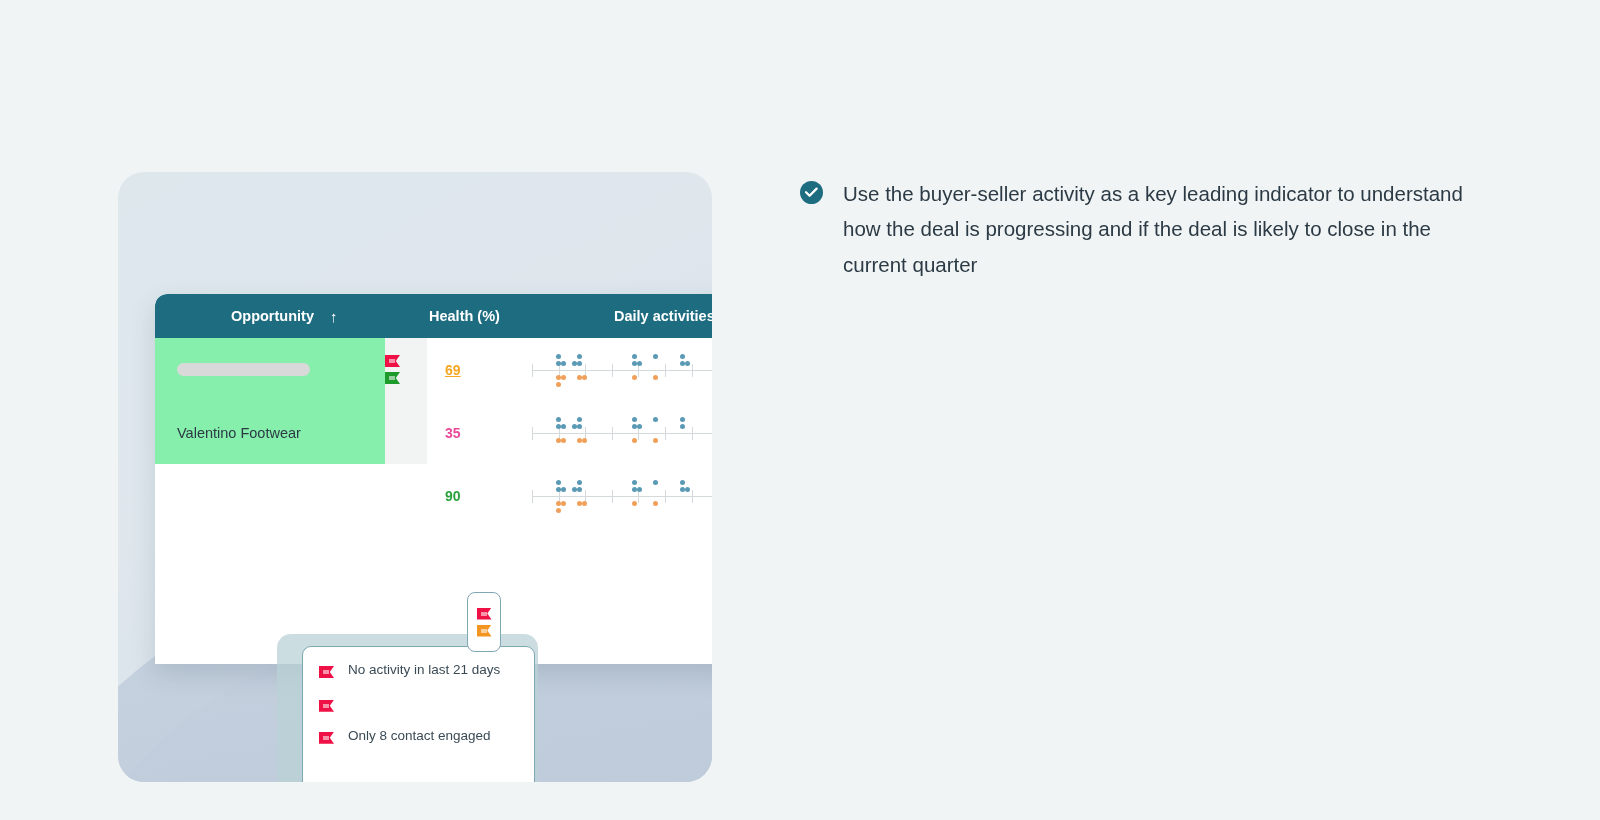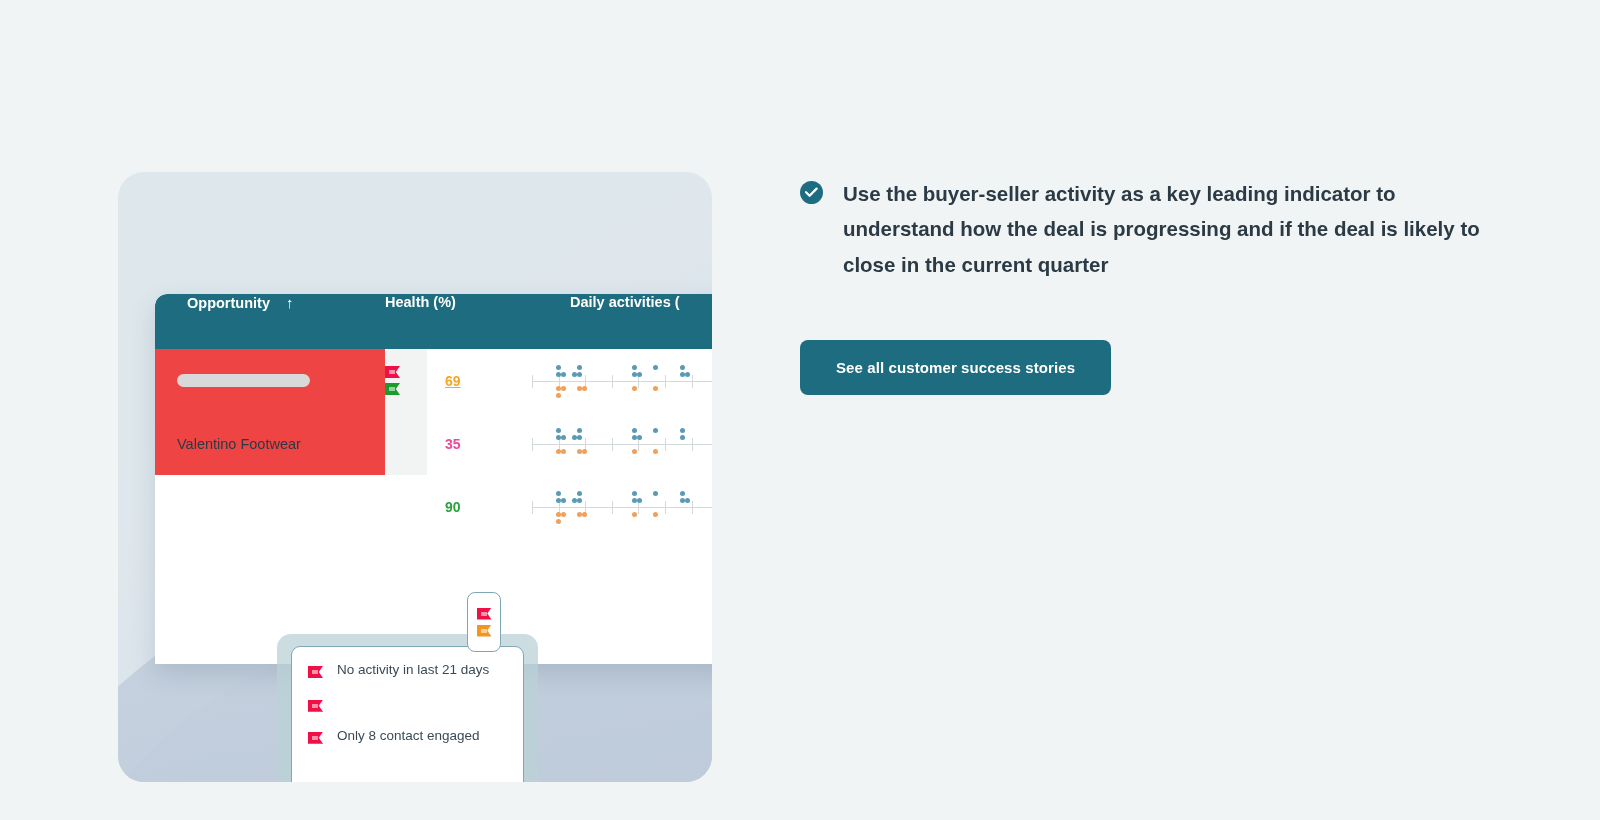--- a/index.html
+++ b/index.html
@@ -76,28 +76,29 @@
     left: 37px;
     top: 122px;
     width: 700px;
     height: 370px;
     background: #ffffff;
     border-radius: 12px 12px 0 0;
     box-shadow: 0 10px 26px rgba(40,70,90,.16);
     overflow: hidden;
   }
   .table-head {
-    height: 55px;
+    height: 44px;
     background: #1d6c80;
     display: flex;
-    align-items: flex-start;
+    align-items: center;
     color: #ffffff;
     font-size: 14.5px;
     font-weight: 700;
     border-radius: 12px 12px 0 0;
+    padding-left: 44px;
   }
   .th-opportunity { width: 230px; padding-left: 32px; display: flex; align-items: center; gap: 16px; }
   .th-sort { font-weight: 400; font-size: 15px; }
   .th-health { width: 185px; }
   .th-activities { flex: 1; }
 
   .table-body { position: relative; background: #fff; }
   .trow {
     display: flex;
     align-items: center;
@@ -107,21 +108,21 @@
 
   .cell-opp {
     width: 230px;
     padding-left: 22px;
     display: flex;
     align-items: center;
     font-size: 14.5px;
     color: #2b3a44;
     height: 100%;
   }
-  .cell-opp.shaded { background: #ef4444; }
+  .cell-opp.shaded { background: #86efac; }
   .placeholder-bar {
     width: 133px;
     height: 13px;
     border-radius: 7px;
     background: #d9d9d9;
   }
   .cell-flags {
     width: 42px;
     display: flex;
     flex-direction: column;
@@ -202,21 +203,21 @@
     left: 159px;
     top: 462px;
     width: 261px;
     height: 192px;
     background: rgba(186, 209, 214, .75);
     border-radius: 14px;
     z-index: 5;
   }
   .tooltip {
     position: absolute;
-    left: 14px;
+    left: 25px;
     top: 12px;
     width: 233px;
     height: 164px;
     background: #ffffff;
     border: 1.6px solid #7fa8b4;
     border-radius: 9px;
     padding: 14px 12px 0 16px;
   }
   .tip-item {
     display: flex;
@@ -253,21 +254,20 @@
     background: #1d6c80;
     margin-top: 5px;
     position: relative;
   }
   .check svg { position: absolute; left: 5px; top: 6px; }
   .bullet-text {
     font-size: 20.5px;
     line-height: 1.72;
     color: #2b3a44;
     max-width: 640px;
-    font-weight: bold;
   }
 
   .cta {
     display: inline-block;
     margin-top: 24px;
     background: #1d6c80;
     color: #ffffff;
     font-size: 15px;
     font-weight: 700;
     padding: 19px 36px;
@@ -440,16 +440,15 @@
     <div id="bullets-container">
         <div class="bullet">
           <div class="check">
             <svg width="13" height="11" viewBox="0 0 13 11">
               <path d="M1 5.2 L4.6 8.8 L11.6 1.6" stroke="#ffffff" stroke-width="2.3" fill="none" stroke-linecap="round" stroke-linejoin="round"></path>
             </svg>
           </div>
           <div class="bullet-text">Use the buyer-seller activity as a key leading indicator to understand how the deal is progressing and if the deal is likely to close in the current quarter</div>
         </div>
       </div>
-    <button class="cta">See all customer success stories</button>
   </div>
 
 </div>
 
 </body></html>

